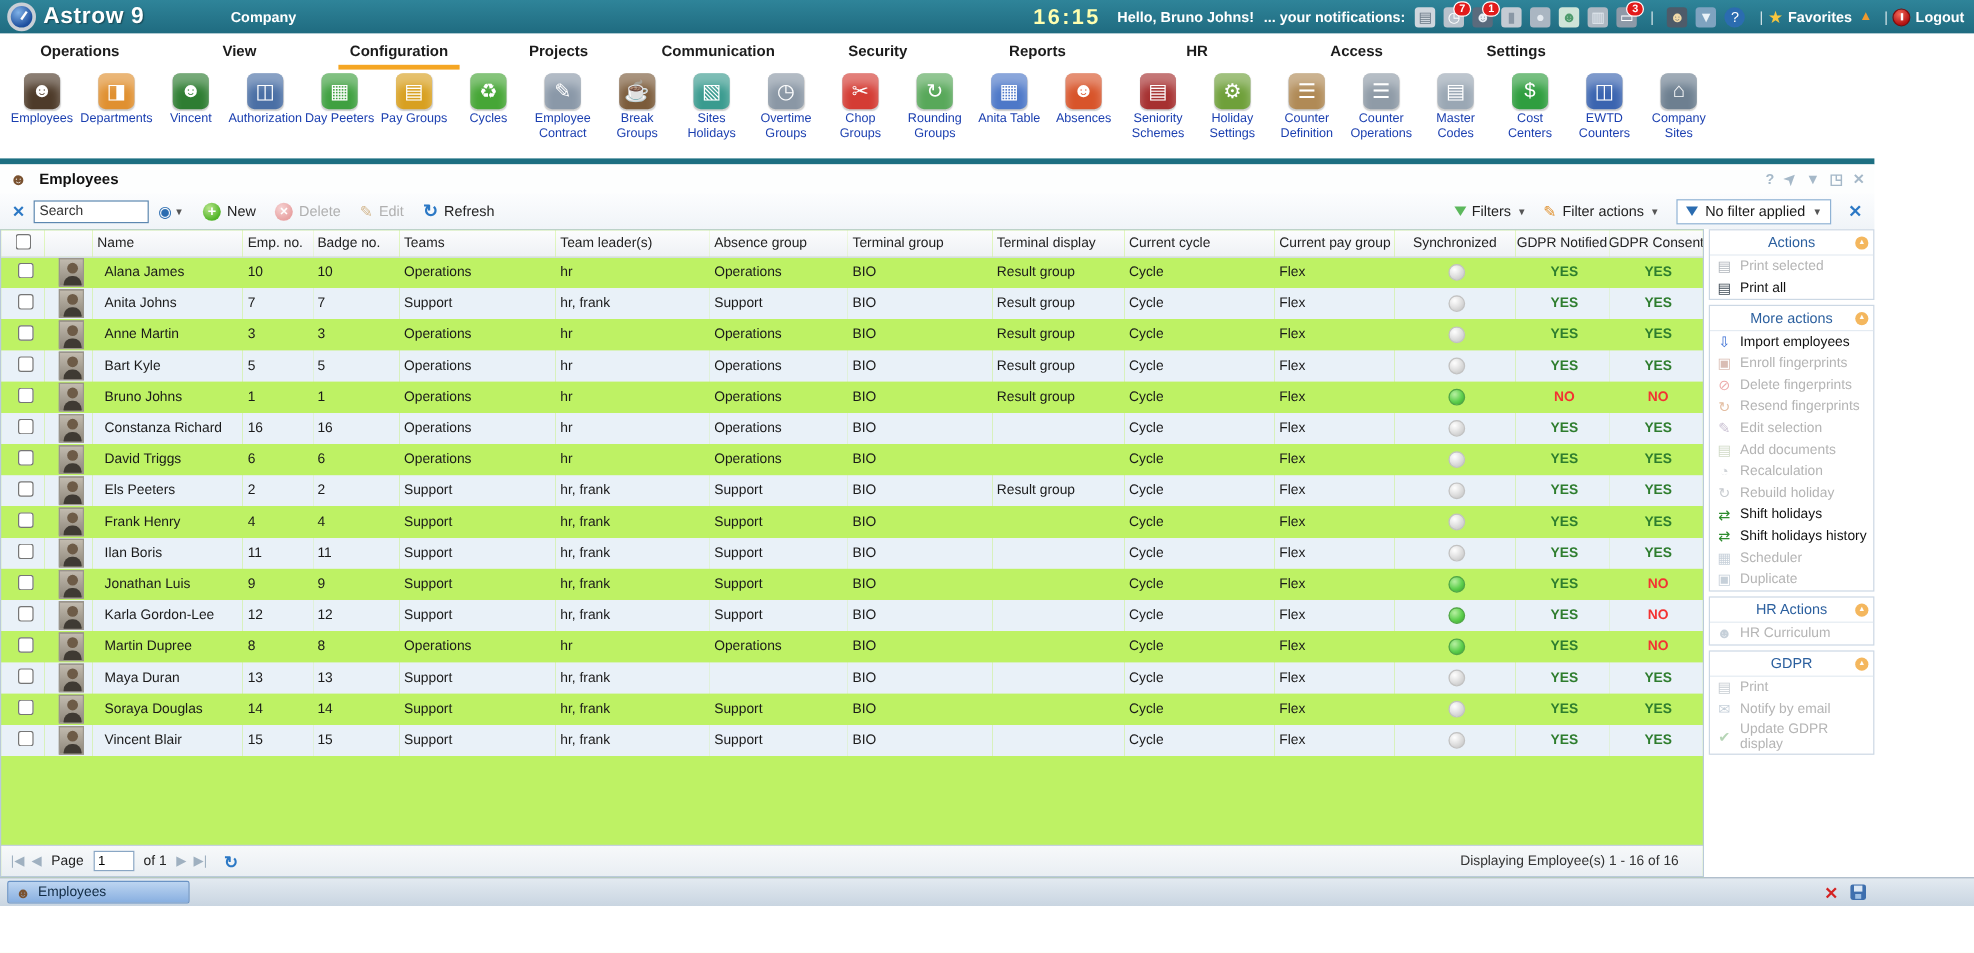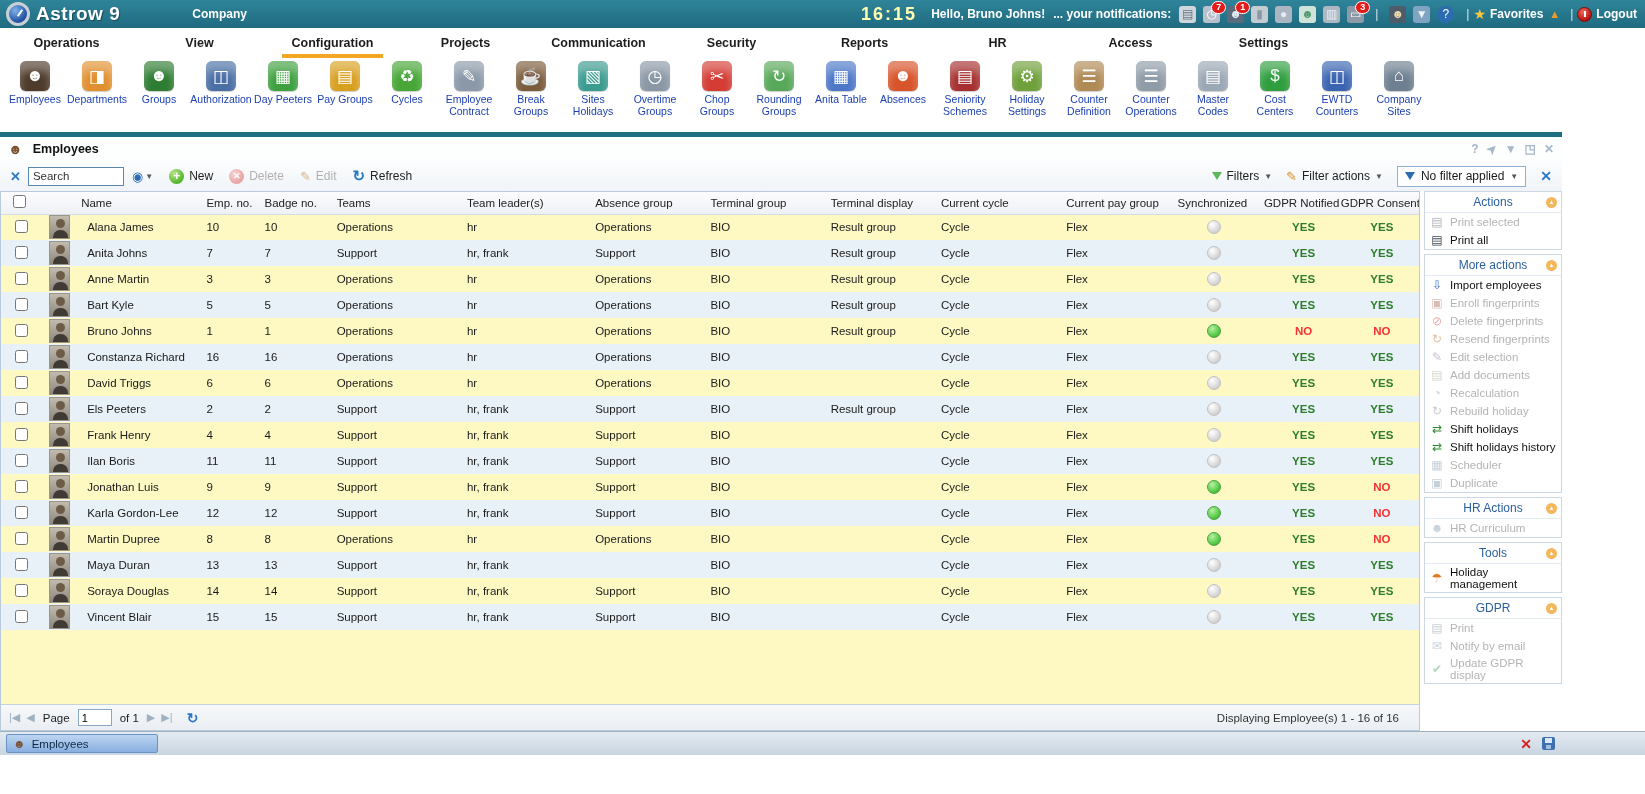--- a/index.html
+++ b/index.html
@@ -83,21 +83,21 @@
   .funnel { width:0; height:0; border-left:5px solid transparent; border-right:5px solid transparent;
     display:inline-block; }
   .funnel.green { border-top:8px solid #5cb85c; }
   .funnel.blue  { border-top:8px solid #2b6cb0; }
   .filter-box { display:flex; align-items:center; gap:6px; background:#fff;
     border:1px solid #8fb2d4; height:21px; padding:0 7px; }
   .fx { color:#2b78c5; font-weight:bold; font-size:14px; }
 
   
   .panel-body { display:flex; height:540px; background:#fff; align-items:flex-start; }
-  .grid { width:1420px; height:100%; border:1px solid #b9cada; background:#fef9c3;
+  .grid { width:1420px; height:100%; border:1px solid #b9cada; background:#bef264;
     display:flex; flex-direction:column; }
   table { border-collapse:collapse; table-layout:fixed; width:1418px; }
   thead th { height:22px; font-weight:normal; font-size:11.5px; color:#222; text-align:left;
     padding-left:4px; background:linear-gradient(#fcfcfd,#eef1f5); border-bottom:1px solid #d4dce4;
     white-space:nowrap; overflow:hidden; }
   thead th.center { text-align:center; padding-left:0; }
   tbody td { height:26px; font-size:11.5px; padding-left:4px; white-space:nowrap; overflow:hidden; }
   tbody tr:nth-child(even) { background:#e9f1f8; }
   td.center, th.center { text-align:center; }
   td.name-cell { padding-left:10px; }
@@ -201,21 +201,21 @@
     <div class="ribbon-item">
       <div class="ricon" style="background: rgb(78, 59, 42);">☻</div>
       <div class="rlabel">Employees</div>
     </div>
     <div class="ribbon-item">
       <div class="ricon" style="background: rgb(224, 144, 48);">◨</div>
       <div class="rlabel">Departments</div>
     </div>
     <div class="ribbon-item">
       <div class="ricon" style="background: rgb(46, 125, 50);">☻</div>
-      <div class="rlabel">Groups</div>
+      <div class="rlabel">Vincent</div>
     </div>
     <div class="ribbon-item">
       <div class="ricon" style="background: rgb(74, 111, 165);">◫</div>
       <div class="rlabel">Authorization</div>
     </div>
     <div class="ribbon-item">
       <div class="ricon" style="background: rgb(63, 160, 64);">▦</div>
       <div class="rlabel">Day Peeters</div>
     </div>
     <div class="ribbon-item">
@@ -773,27 +773,20 @@
           </div>
         </div>
         <div class="card">
           <div class="card-header">HR Actions<span class="card-arrow">▲</span></div>
           <div class="side-item disabled">
             <span class="sicon" style="color: rgb(153, 170, 187);">☻</span>
             <span>HR Curriculum</span>
           </div>
         </div>
         <div class="card">
-          <div class="card-header">Tools<span class="card-arrow">▲</span></div>
-          <div class="side-item">
-            <span class="sicon" style="color: rgb(224, 120, 32);">☂</span>
-            <span>Holiday management</span>
-          </div>
-        </div>
-        <div class="card">
           <div class="card-header">GDPR<span class="card-arrow">▲</span></div>
           <div class="side-item disabled">
             <span class="sicon" style="color: rgb(154, 164, 174);">▤</span>
             <span>Print</span>
           </div>
           <div class="side-item disabled">
             <span class="sicon" style="color: rgb(153, 170, 187);">✉</span>
             <span>Notify by email</span>
           </div>
           <div class="side-item disabled">

